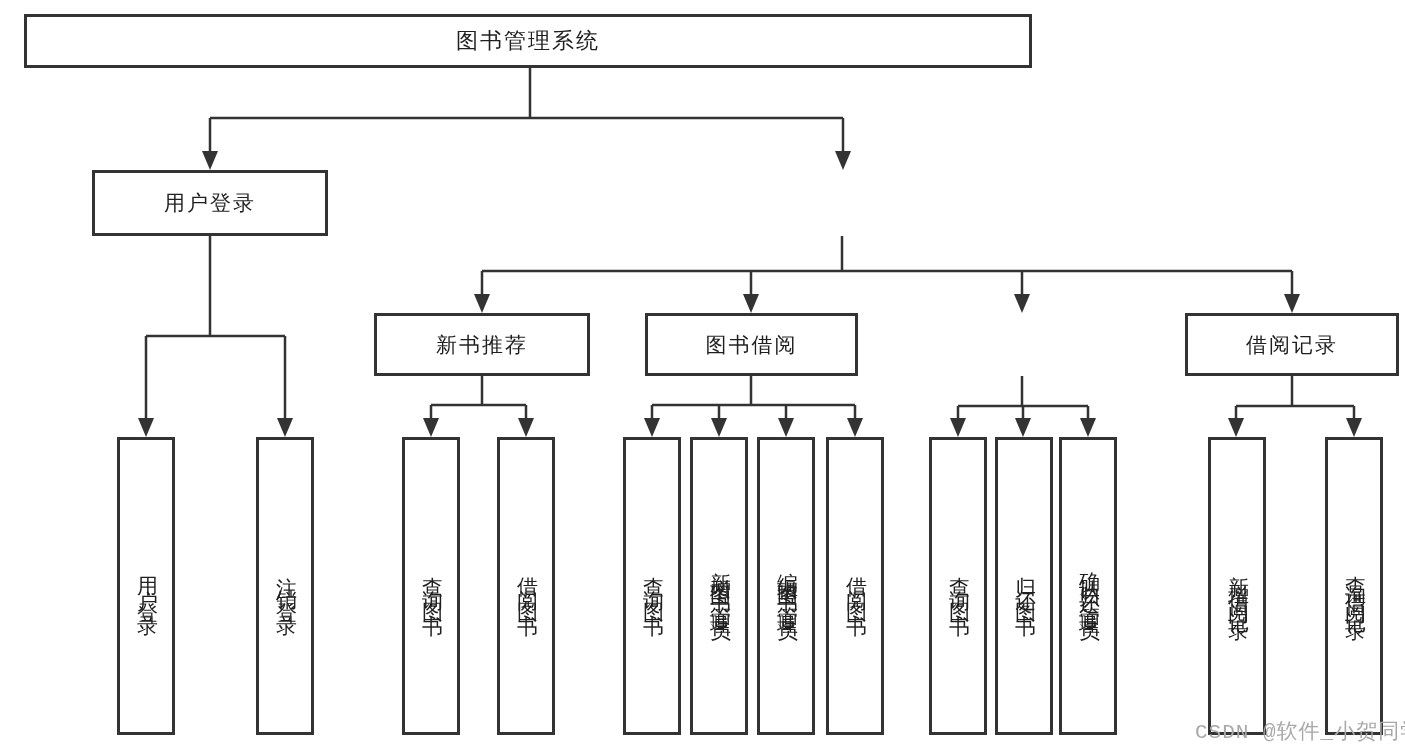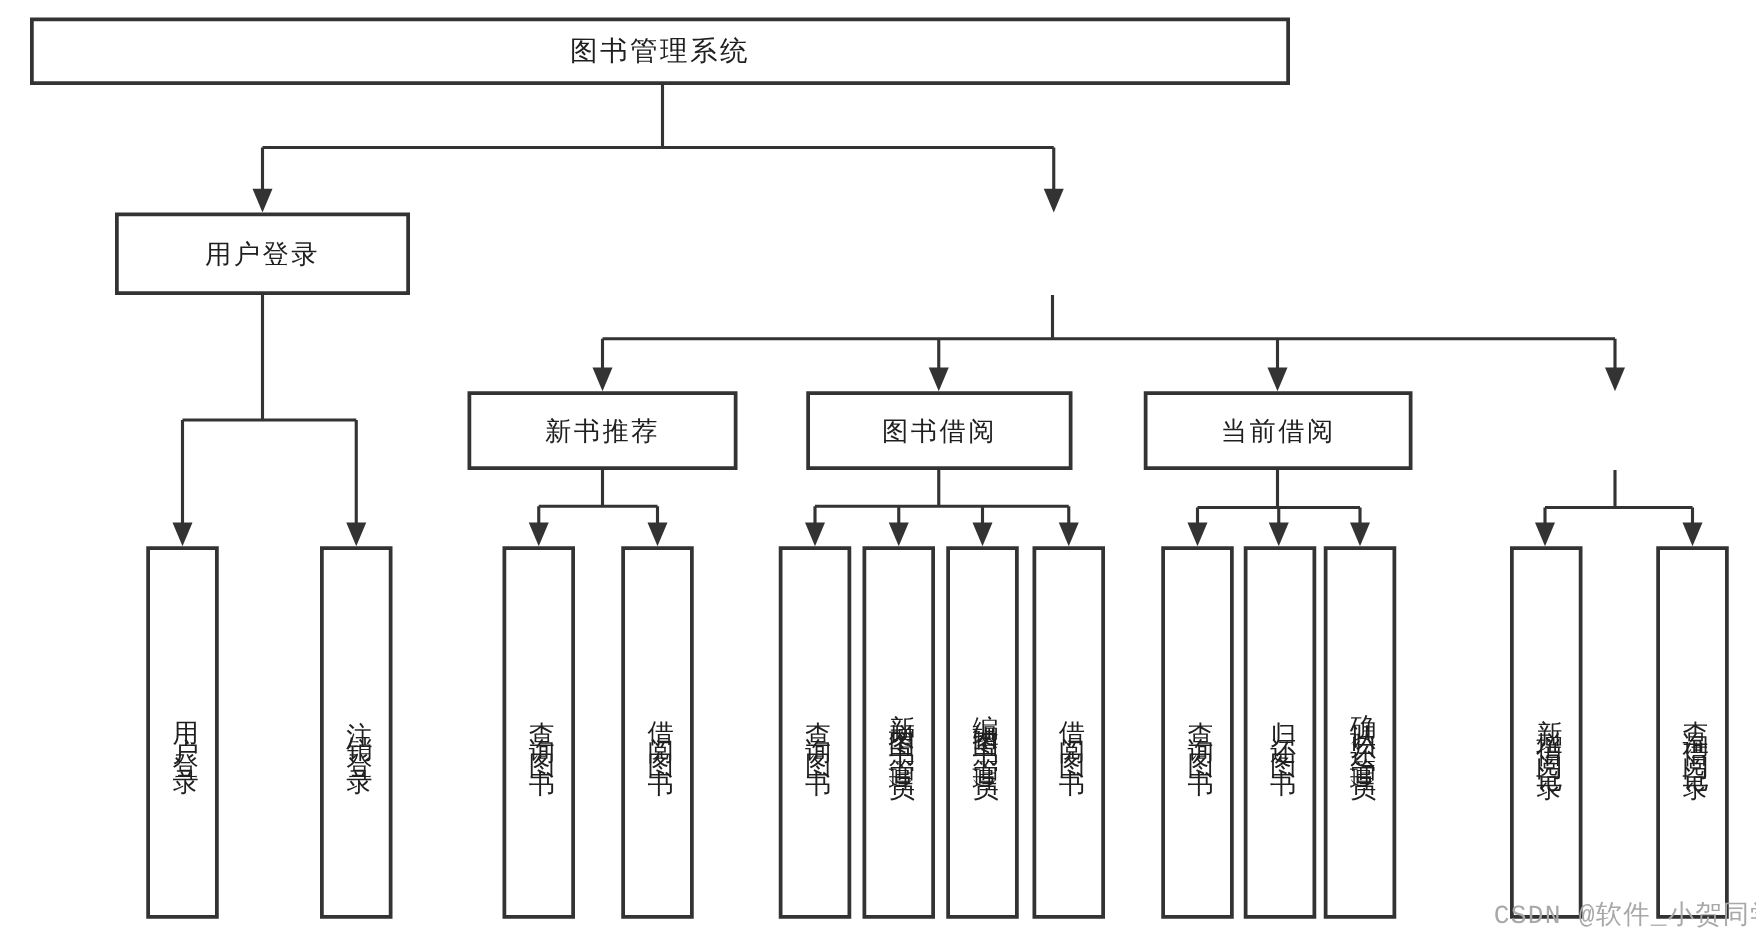--- a/index.html
+++ b/index.html
@@ -118,22 +118,22 @@
   <div class="hbox" style="left:80px; top:170px; width:236px; height:66px;">
     <span>用户登录</span>
   </div>
 
   <div class="hbox" style="left:362px; top:313px; width:216px; height:63px;">
     <span>新书推荐</span>
   </div>
   <div class="hbox" style="left:633px; top:313px; width:213px; height:63px;">
     <span>图书借阅</span>
   </div>
-  <div class="hbox" style="left:903px; top:313px; width:215px; height:63px;">
-    <span>当前借阅</span>
+  <div class="hbox" style="left:1173px; top:313px; width:214px; height:63px;">
+    <span>借阅记录</span>
   </div>
 
   <div class="vbox sp-lg" style="left:105px;">
     <span>用户登录</span>
   </div>
   <div class="vbox sp-lg" style="left:244px;">
     <span>注销登录</span>
   </div>
 
   <div class="vbox sp-lg" style="left:390px;">

